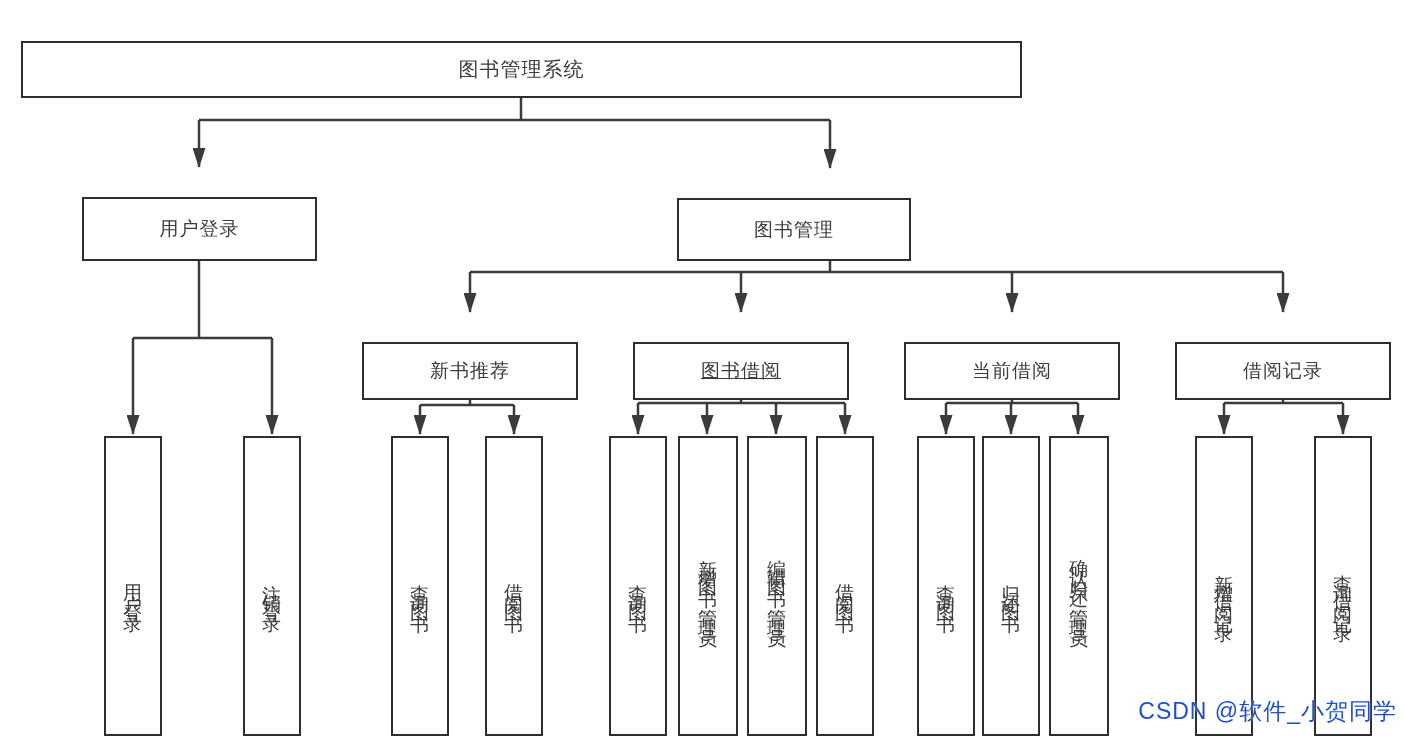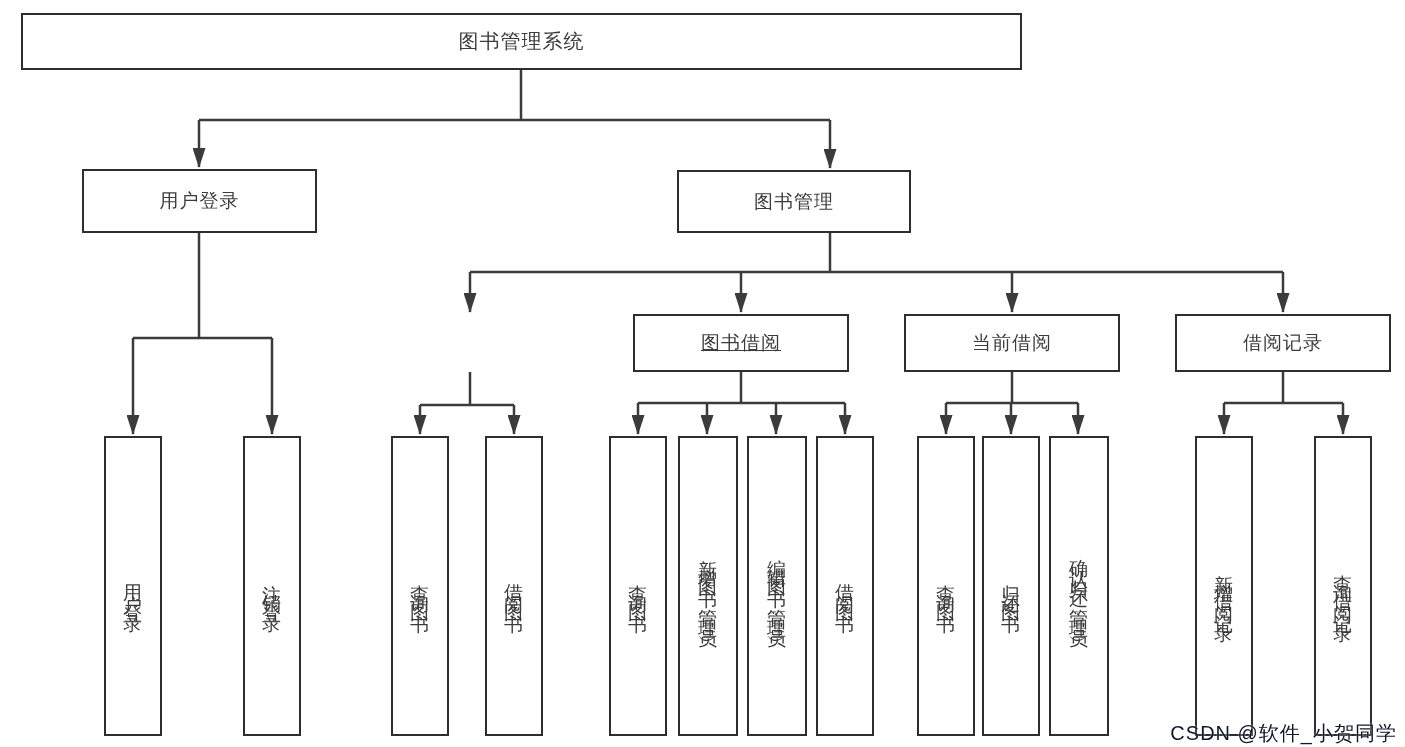--- a/index.html
+++ b/index.html
@@ -13,35 +13,35 @@
   svg.connectors{position:absolute;left:0;top:0;width:1405px;height:747px;}
   .node{
     position:absolute;
     box-sizing:border-box;
     border:2px solid #2e2e2e;
     background:#ffffff;
     color:#3c3c3c;
     display:flex;align-items:center;justify-content:center;
     text-align:center;
   }
-  .hnode{font-size:19px;letter-spacing:1px;}
+  .hnode{font-size:19px;letter-spacing:1px;margin-top:28px;}
   .root{font-size:20px;}
   .vnode{
     font-size:19px;
     writing-mode:vertical-rl;
     text-orientation:upright;
     letter-spacing:10px;
     line-height:1;
     padding-top:6px;
   }
   .watermark{
     position:absolute;
-    right:8px;bottom:0;
-    font-size:20px;
-    color:#0f172a;
+    right:8px;bottom:20px;
+    font-size:23px;
+    color:#1d4ed8;
     letter-spacing:1px;
     text-shadow:0 0 2px rgba(255,255,255,0.9);
     white-space:nowrap;
   }
 </style>
 </head>
 <body>
 
 <div class="canvas">
 
@@ -93,20 +93,21 @@
       <line x1="1224" y1="403" x2="1224" y2="434" marker-end="url(#arrowhead)"></line>
       <line x1="1343" y1="403" x2="1343" y2="434" marker-end="url(#arrowhead)"></line>
     </g>
   </svg>
 
   <div class="node hnode root" style="left:21px;top:13px;width:1001px;height:57px;">图书管理系统</div>
 
   <div class="node hnode" style="left:82px;top:169px;width:235px;height:64px;">用户登录</div>
   <div class="node hnode" style="left:677px;top:170px;width:234px;height:63px;">图书管理</div>
 
+  <div class="node hnode" style="left:362px;top:314px;width:216px;height:58px;">新书推荐</div>
   <div class="node hnode" style="left:633px;top:314px;width:216px;height:58px;text-decoration:underline;">图书借阅</div>
   <div class="node hnode" style="left:1175px;top:314px;width:216px;height:58px;">借阅记录</div>
   <div class="node hnode" style="left:904px;top:314px;width:216px;height:58px;">当前借阅</div>
 
   <div class="node vnode" style="left:104px;top:436px;width:58px;height:300px;">用户登录</div>
   <div class="node vnode" style="left:243px;top:436px;width:58px;height:300px;">注销登录</div>
 
   <div class="node vnode" style="left:391px;top:436px;width:58px;height:300px;">查询图书</div>
   <div class="node vnode" style="left:485px;top:436px;width:58px;height:300px;">借阅图书</div>
 

